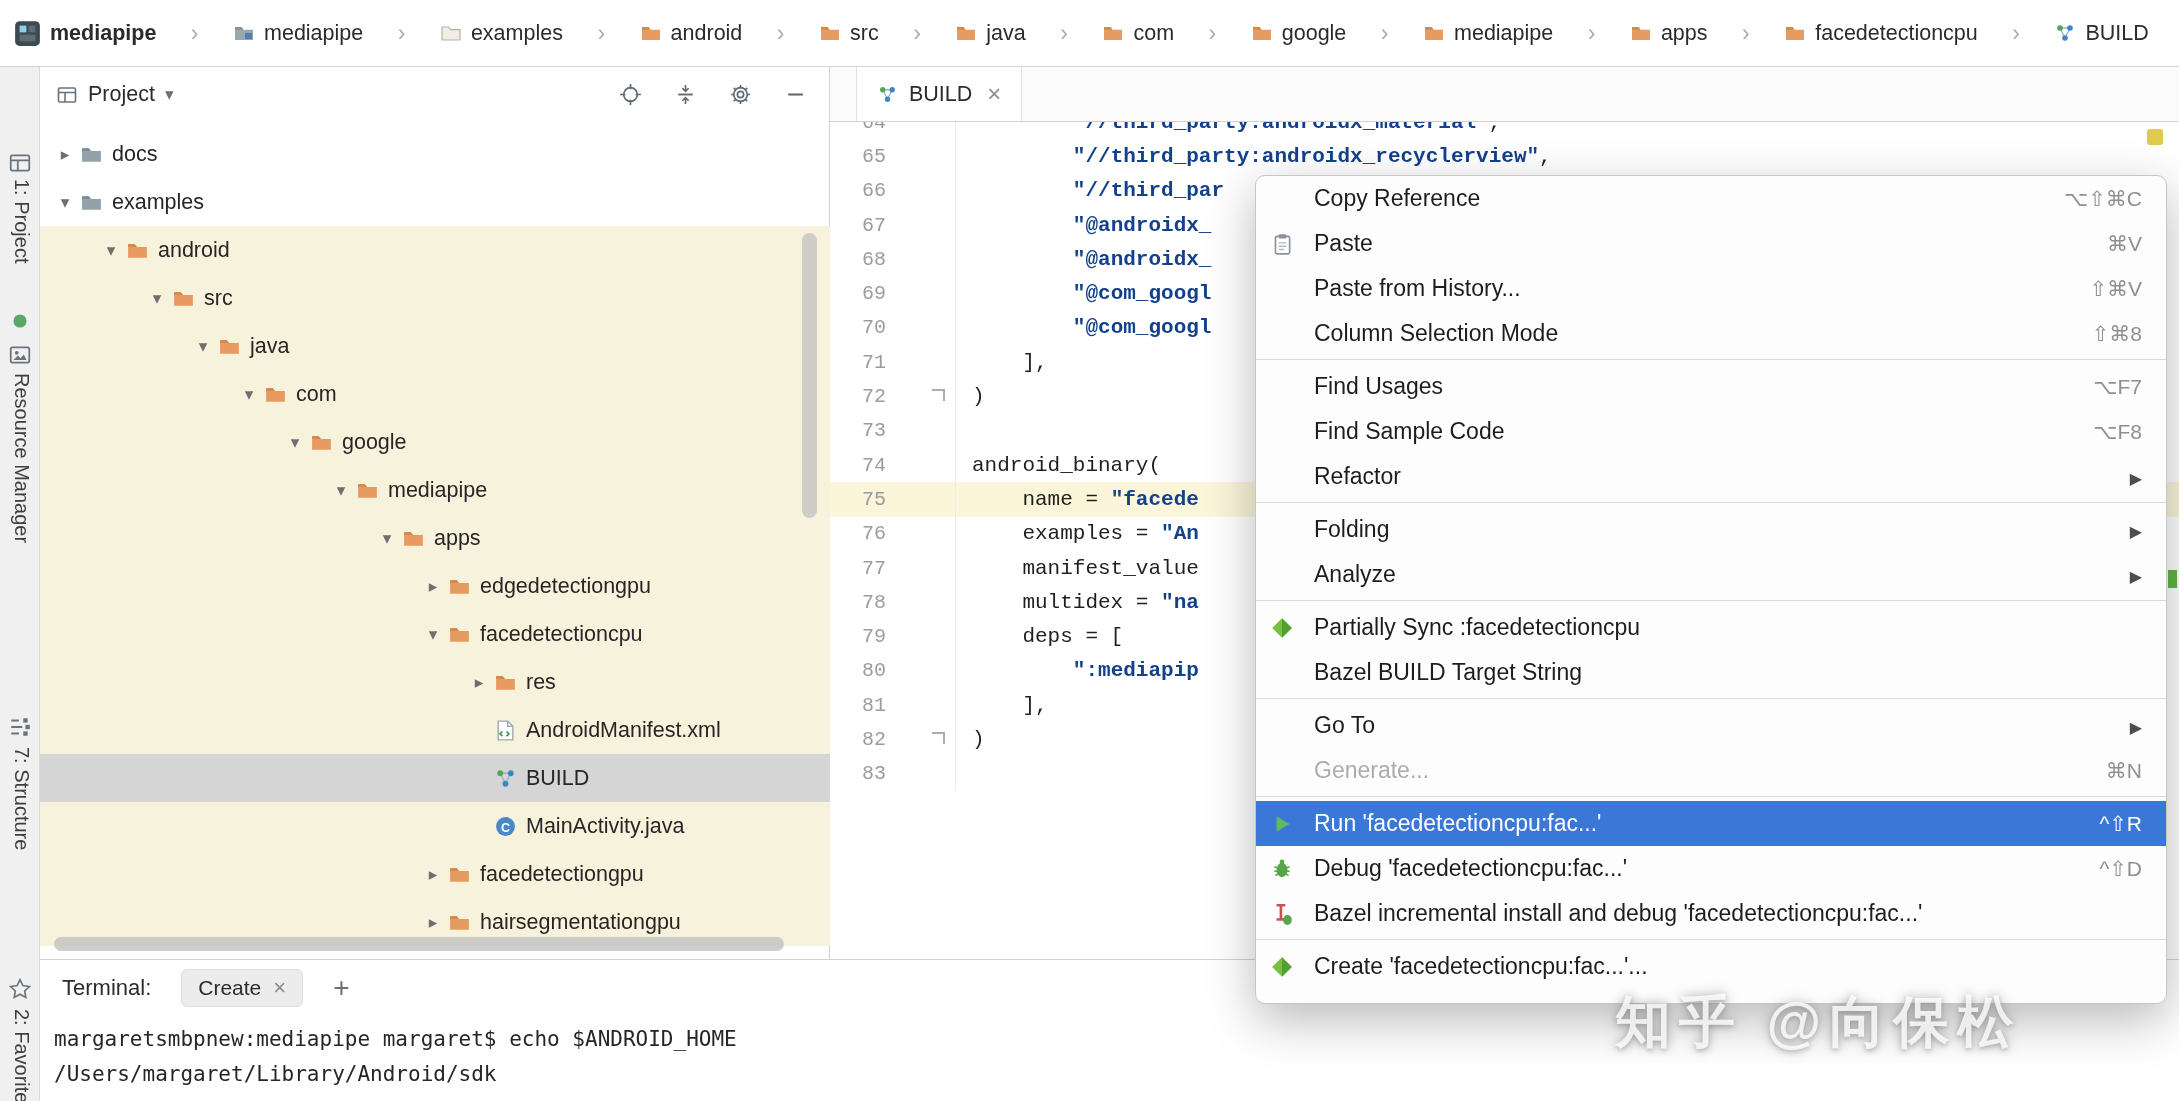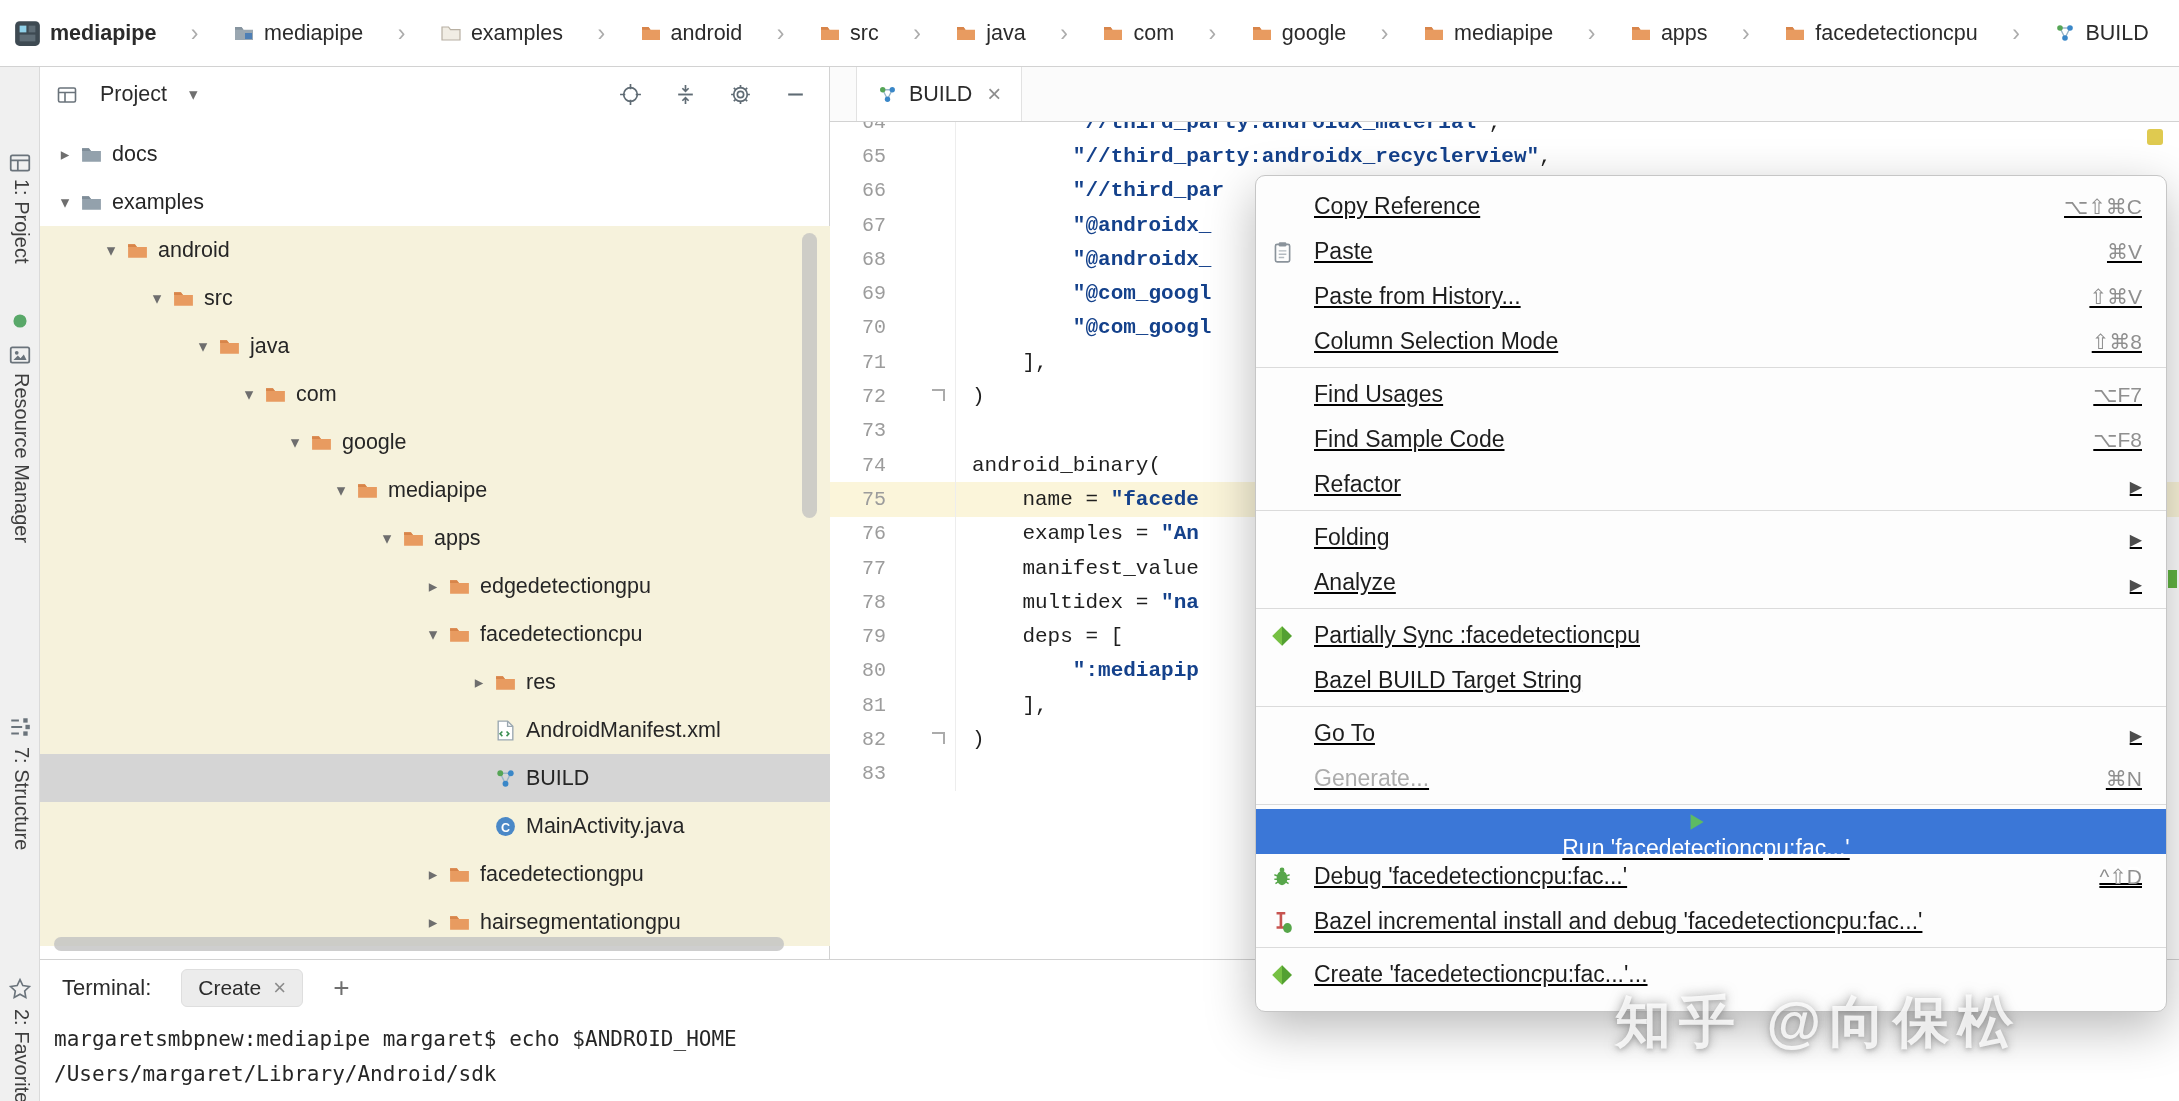--- a/index.html
+++ b/index.html
@@ -18,21 +18,21 @@
 .ico svg{width:100%;height:100%;display:block;}
 
 
 .stripe{position:absolute;left:0;top:67px;width:40px;height:1034px;background:#F0F0F0;border-right:1px solid #DADADA;z-index:5;}
 .sicon{position:absolute;left:8px;width:24px;height:24px;display:block;}
 .sicon svg{width:100%;height:100%;display:block;}
 .vlabel{position:absolute;left:33px;transform-origin:0 0;transform:rotate(90deg);white-space:nowrap;font-size:20px;color:#3E3E3E;}
 
 
 .project-panel{position:absolute;left:40px;top:67px;width:790px;height:892px;background:#fff;border-right:1px solid #D2D2D2;}
-.pp-header{height:55px;display:flex;align-items:center;padding:0 22px 0 16px;gap:22px;font-size:21.5px;color:#2B2B2B;}
+.pp-header{height:55px;display:flex;align-items:center;padding:0 22px 0 16px;gap:10px;font-size:21.5px;color:#2B2B2B;}
 .pp-icon{width:22px;height:22px;display:inline-block;}
 .pp-icon svg{width:100%;height:100%;}
 .pp-caret{color:#707070;font-size:17px;}
 .pp-actions{margin-left:auto;display:flex;gap:32px;align-items:center;}
 .pp-actions>span{width:23px;height:23px;display:inline-block;}
 .pp-actions svg{width:100%;height:100%;}
 .tree{position:absolute;left:0;top:63px;width:790px;overflow:hidden;}
 .tree-row{height:48px;display:flex;align-items:center;font-size:21.5px;color:#262626;}
 .tree-row.bg-cream{background:#F6F2DC;}
 .tree-row.bg-selected{background:#D5D5D5;}
@@ -56,28 +56,28 @@
 .foldmark{position:absolute;right:10px;top:10px;width:13px;height:12px;border-top:2px solid #ABABAB;border-right:2px solid #ABABAB;}
 .codetext{white-space:pre;padding-left:16px;}
 .tok-str{color:#14418B;font-weight:bold;}
 .tok-plain{color:#1F1F1F;}
 .tok-func{color:#1F1F1F;}
 .inspect-badge{position:absolute;right:16px;top:62px;width:16px;height:16px;background:#DFCA50;border-radius:3px;}
 .edge-mark{position:absolute;right:2px;top:503px;width:9px;height:18px;background:#62B543;}
 
 
 .context-menu{position:absolute;left:1255px;top:175px;width:912px;background:#FDFDFD;border:1px solid #C6C6C6;
-  border-radius:10px;box-shadow:0 16px 50px rgba(0,0,0,.28);padding:8px 0 14px 0;z-index:40;text-decoration:underline;}
+  border-radius:10px;box-shadow:0 16px 50px rgba(0,0,0,.28);padding:0 0 14px 0;z-index:40;}
 .menu-item{height:45px;display:flex;align-items:center;padding:0 24px 0 14px;font-size:23px;color:#1D1D1D;}
 .mi-icon{width:44px;height:26px;flex:none;display:flex;align-items:center;justify-content:flex-start;}
 .mi-icon svg{width:24px;height:24px;}
 .mi-label{white-space:nowrap;}
 .mi-right{margin-left:auto;color:#8F8F8F;font-size:21px;padding-left:40px;white-space:nowrap;}
 .mi-sub{color:#4D4D4D;font-size:16px;}
-.menu-item.selected{background:#3B77D7;flex-direction:column;}
+.menu-item.selected{background:#3B77D7;}
 .menu-item.selected .mi-label,.menu-item.selected .mi-right{color:#fff;}
 .menu-item.disabled .mi-label{color:#ACACAC;}
 .menu-sep{height:1px;background:#DBDBDB;margin:3px 0 4px 0;}
 
 
 .terminal{position:absolute;left:40px;top:959px;width:2139px;height:142px;background:#fff;border-top:1px solid #D2D2D2;}
 .term-header{height:56px;display:flex;align-items:center;gap:30px;padding-left:22px;font-size:22px;color:#2B2B2B;}
 .term-tab{display:flex;align-items:center;gap:12px;background:#ECECEC;border:1px solid #DEDEDE;border-radius:6px;padding:5px 16px;font-size:21px;color:#2B2B2B;}
 .term-close{color:#8B8B8B;font-size:22px;}
 .term-add{color:#6F6F6F;font-size:28px;}

